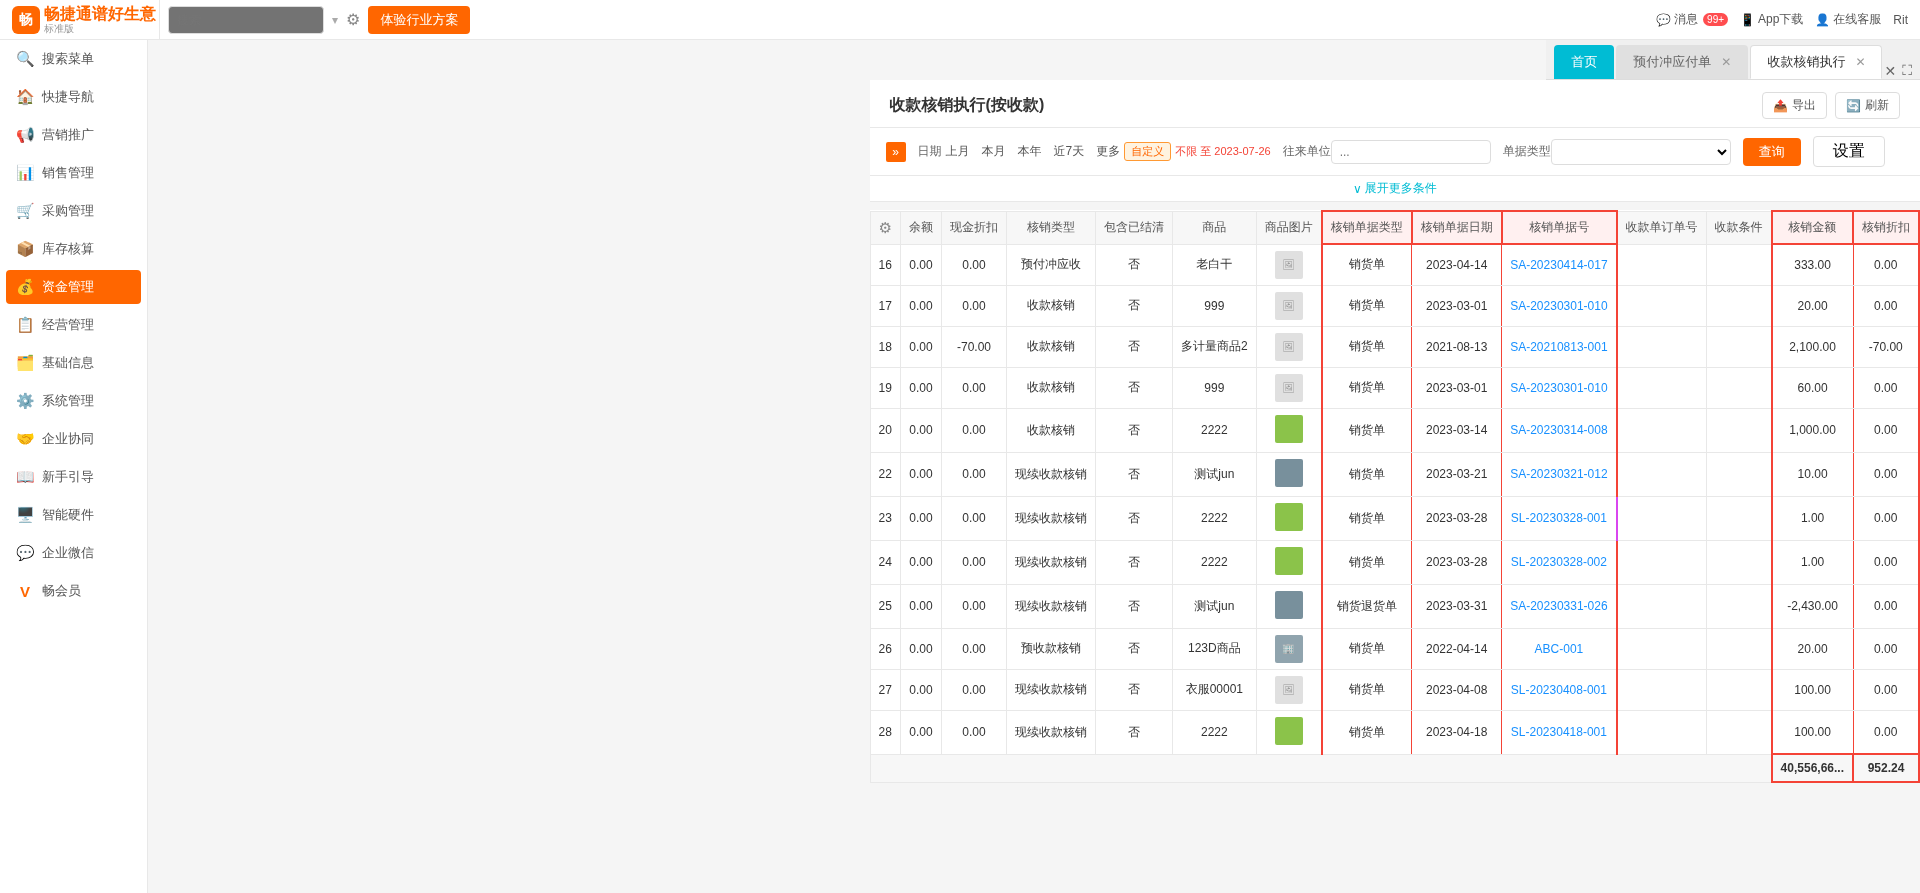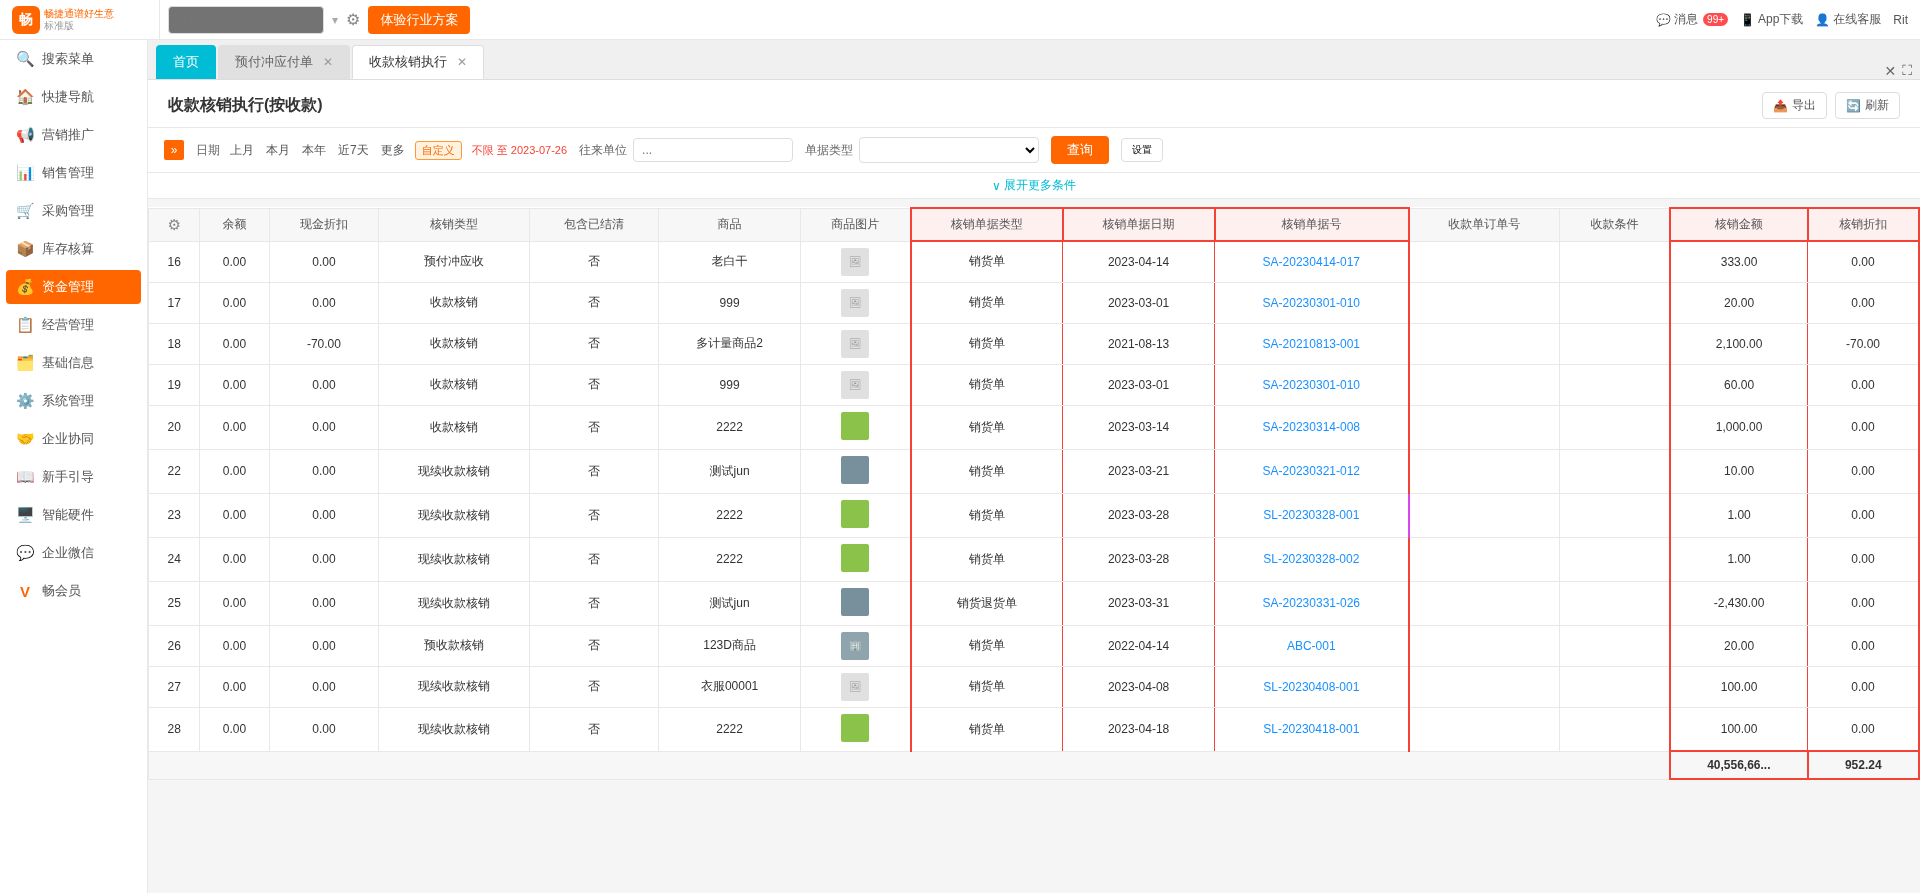--- a/index.html
+++ b/index.html
@@ -93,21 +93,21 @@
       padding: 10px 16px;
       cursor: pointer;
       color: #555;
       font-size: 13px;
       transition: background 0.2s;
     }
     .sidebar-item.active { background: #ff6600; color: #fff; border-radius: 4px; margin: 2px 6px; padding: 8px 10px; }
     .sidebar-icon { font-size: 15px; width: 18px; text-align: center; }
 
     
-    .main-content { flex: 1; display: flex; flex-direction: column; overflow: hidden; }
+    .main-content { flex: 1; display: flex; flex-direction: column; overflow: hidden; align-items: flex-end; }
 
     
     .tab-bar {
       height: 40px;
       background: #f0f0f0;
       display: flex;
       align-items: flex-end;
       border-bottom: 1px solid #ddd;
       padding: 0 8px;
       gap: 2px;
@@ -178,21 +178,21 @@
     .filter-expand-btn {
       background: #ff6600;
       color: #fff;
       border: none;
       border-radius: 2px;
       width: 20px; height: 20px;
       cursor: pointer;
       display: flex; align-items: center; justify-content: center;
       font-size: 12px;
     }
-    .filter-group { display: flex; align-items: center; gap: 6px; font-size: 12px; }
+    .filter-group { display: flex; align-items: center; font-size: 12px; }
     .filter-label { color: #666; }
     .filter-date-links { display: flex; gap: 4px; }
     .date-link { color: #555; cursor: pointer; padding: 2px 4px; }
     .date-custom { color: #ff6600; background: #fff3e0; border: 1px solid #ff9933; border-radius: 3px; padding: 1px 6px; cursor: pointer; font-size: 11px; }
     .date-range { color: #f44336; font-size: 11px; }
     .filter-input {
       border: 1px solid #ddd;
       border-radius: 4px;
       padding: 4px 8px;
       font-size: 12px;
@@ -212,22 +212,22 @@
       border: none;
       border-radius: 4px;
       padding: 5px 16px;
       font-size: 13px;
       cursor: pointer;
     }
     .btn-settings {
       border: 1px solid #ddd;
       background: #fff;
       border-radius: 4px;
-      padding: 4px 10px;
-      font-size: 10px;
+      padding: 4px 19px;
+      font-size: 16px;
       cursor: pointer;
     }
     .expand-more { color: #00bcd4; font-size: 12px; cursor: pointer; display: flex; align-items: center; gap: 3px; }
 
     
     .table-area { flex: 1; overflow: auto; padding: 8px 0; background: #f5f5f5; }
 
     .data-table {
       width: 100%;
       border-collapse: collapse;
@@ -280,21 +280,21 @@
 
     .settings-icon-btn { font-size: 15px; color: #888; cursor: pointer; }
   </style>
 </head>
 <body>
 
 <div class="top-bar">
   <div class="top-bar-logo">
     <div class="logo-icon">畅</div>
     <div style="display:flex;flex-direction:column;line-height:1.2">
-      <span style="font-size:10px;font-weight:normal;color:#ff6600">畅捷通谱好生意</span>
+      <span style="font-size:16px;font-weight:bold;color:#ff6600">畅捷通谱好生意</span>
       <span style="font-size:10px;color:#999">标准版</span>
     </div>
   </div>
   <div class="top-bar-search">
     <input class="search-box" placeholder="搜索" style="">
     <span style="color:#aaa;font-size:12px">▾</span>
     <span class="gear-icon">⚙</span>
     <button class="btn-industry">体验行业方案</button>
   </div>
   <div class="top-bar-actions">

